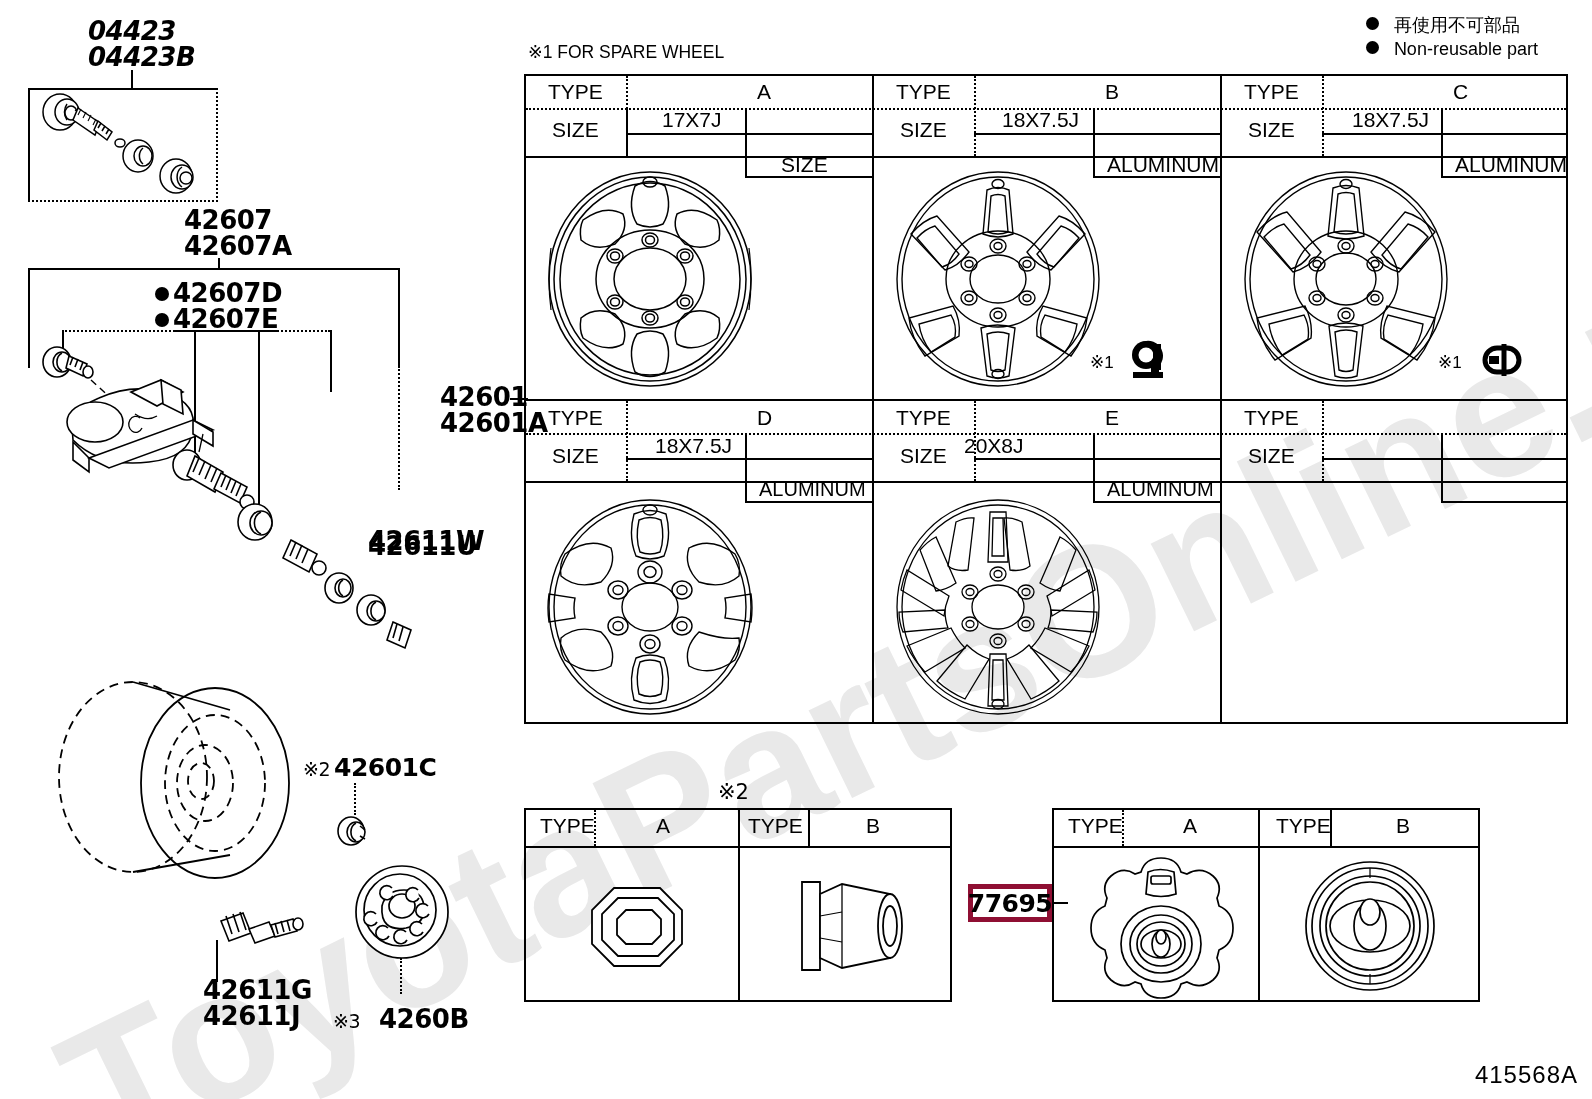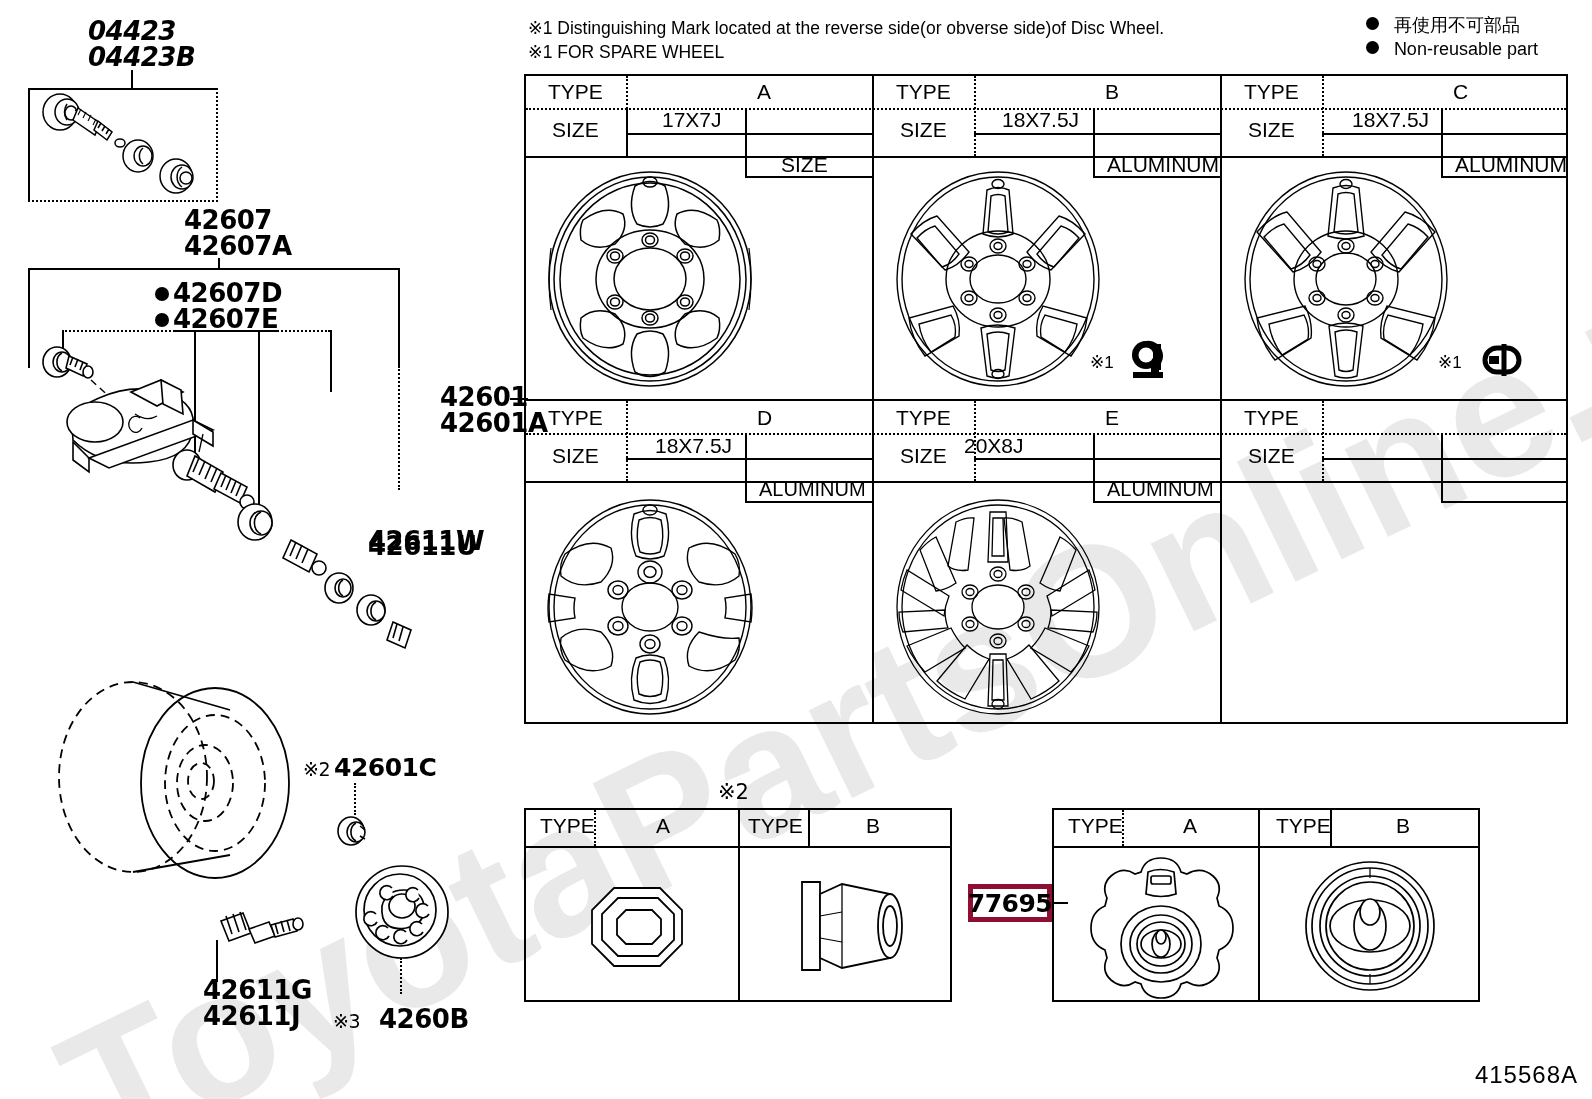--- a/index.html
+++ b/index.html
@@ -61,21 +61,20 @@
 </style>
 </head>
 <body>
 
 <div class="page">
 
   <div class="watermark">
     <div class="wm-text wm1">ToyotaPartsOnline.ru</div>
   </div>
 
-  <div class="note" style="left:528px;top:18px;">※1 Distinguishing Mark located at the reverse side(or obverse side)of Disc Wheel.</div>
   <div class="note" style="left:528px;top:42px;">※1 FOR SPARE WHEEL</div>
 
   <div class="note" style="left:1366px;top:13px;">
     <span class="dot"></span>
     <span style="margin-left:10px;font-size:18px;">再使用不可部品</span>
   </div>
   <div class="note" style="left:1366px;top:39px;">
     <span class="dot"></span>
     <span style="margin-left:10px;font-size:18px;">Non-reusable part</span>
   </div>

